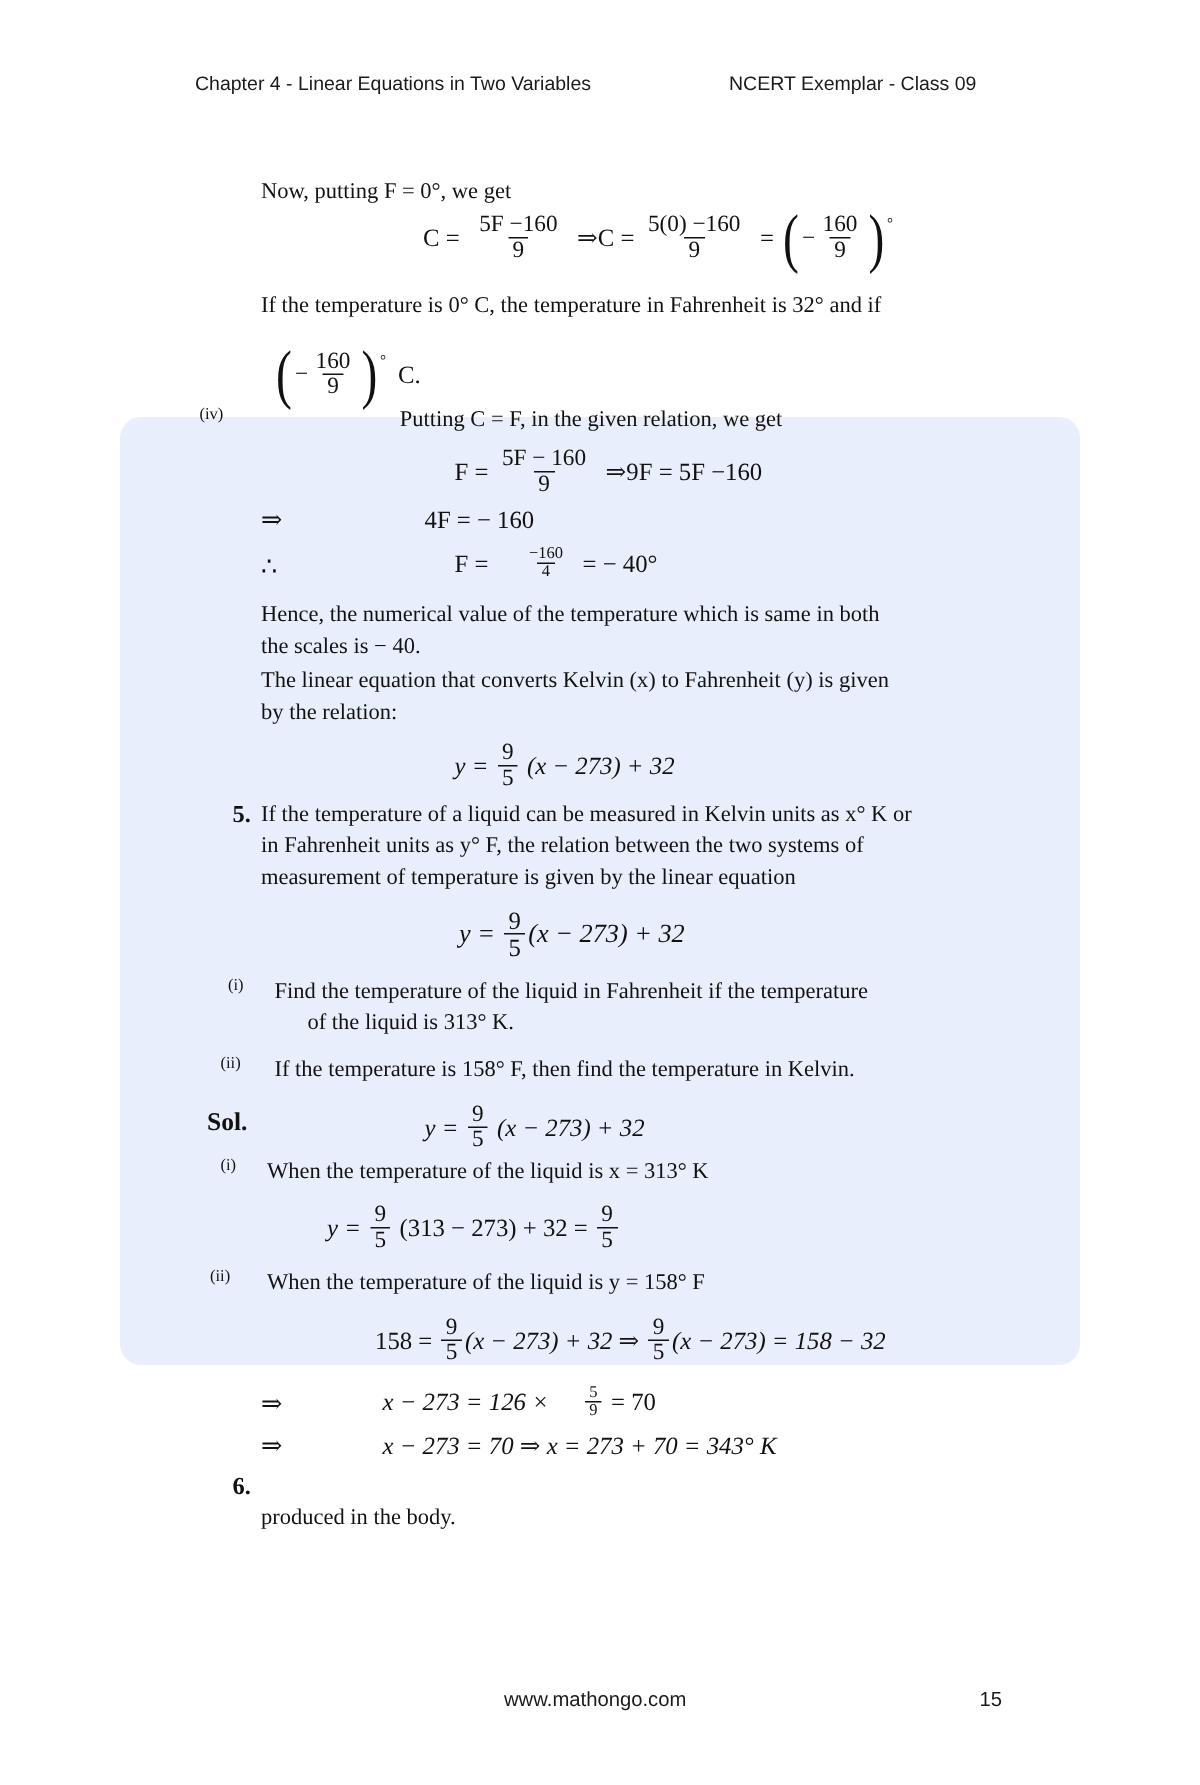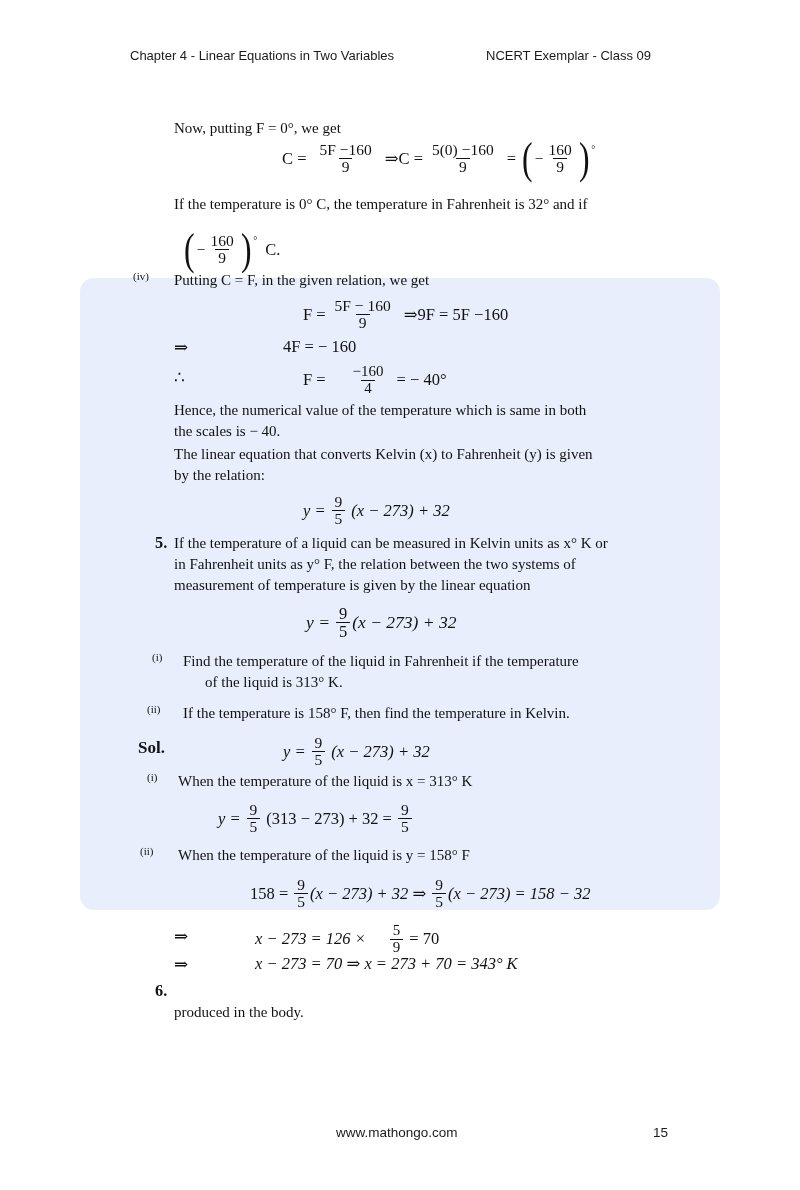--- a/index.html
+++ b/index.html
@@ -117,21 +117,21 @@
     display: inline-flex;
     flex-direction: column;
     align-items: center;
     vertical-align: middle;
     margin: 0 2px;
     line-height: 1.04;
     font-size: 15.5px;
   }
   .frac .n { padding: 0 3px; }
   .frac .d { padding: 0 3px; border-top: 1.2px solid #111; }
-  .frac.tight { font-size: 15px; margin-left: 20px; }
+  .frac.tight { font-size: 11px; margin-left: 20px; }
   .paren {
     display: inline-flex;
     align-items: center;
     font-size: 15.5px;
   }
   .paren .bar {
     display: inline-block;
     font-size: 44px;
     line-height: 0.62;
     font-family: "Liberation Serif", serif;
@@ -207,21 +207,21 @@
         <span class="d">9</span>
       </span>
       <span class="bar">)</span>
       <span class="sup">°</span>
     </span>
       <span class="sp8"></span>
     <span>C.</span>
   </div>
 
   <div class="rom" style="left:133px; top:270px;">(iv)</div>
-  <div class="blk para" style="left:174px; top:270px; width:440px;">Putting C = F, in the given relation, we get</div>
+  <div class="blk para" style="left:174px; top:270px; width:440px;text-align:center;">Putting C = F, in the given relation, we get</div>
 
   <div class="math" style="left:303px; top:298px;">
     <span>F =</span>
       <span class="sp4"></span>
     <span class="frac">
       <span class="n">5F − 160</span>
       <span class="d">9</span>
     </span>
       <span class="sp8"></span>
     <span>⇒</span>

